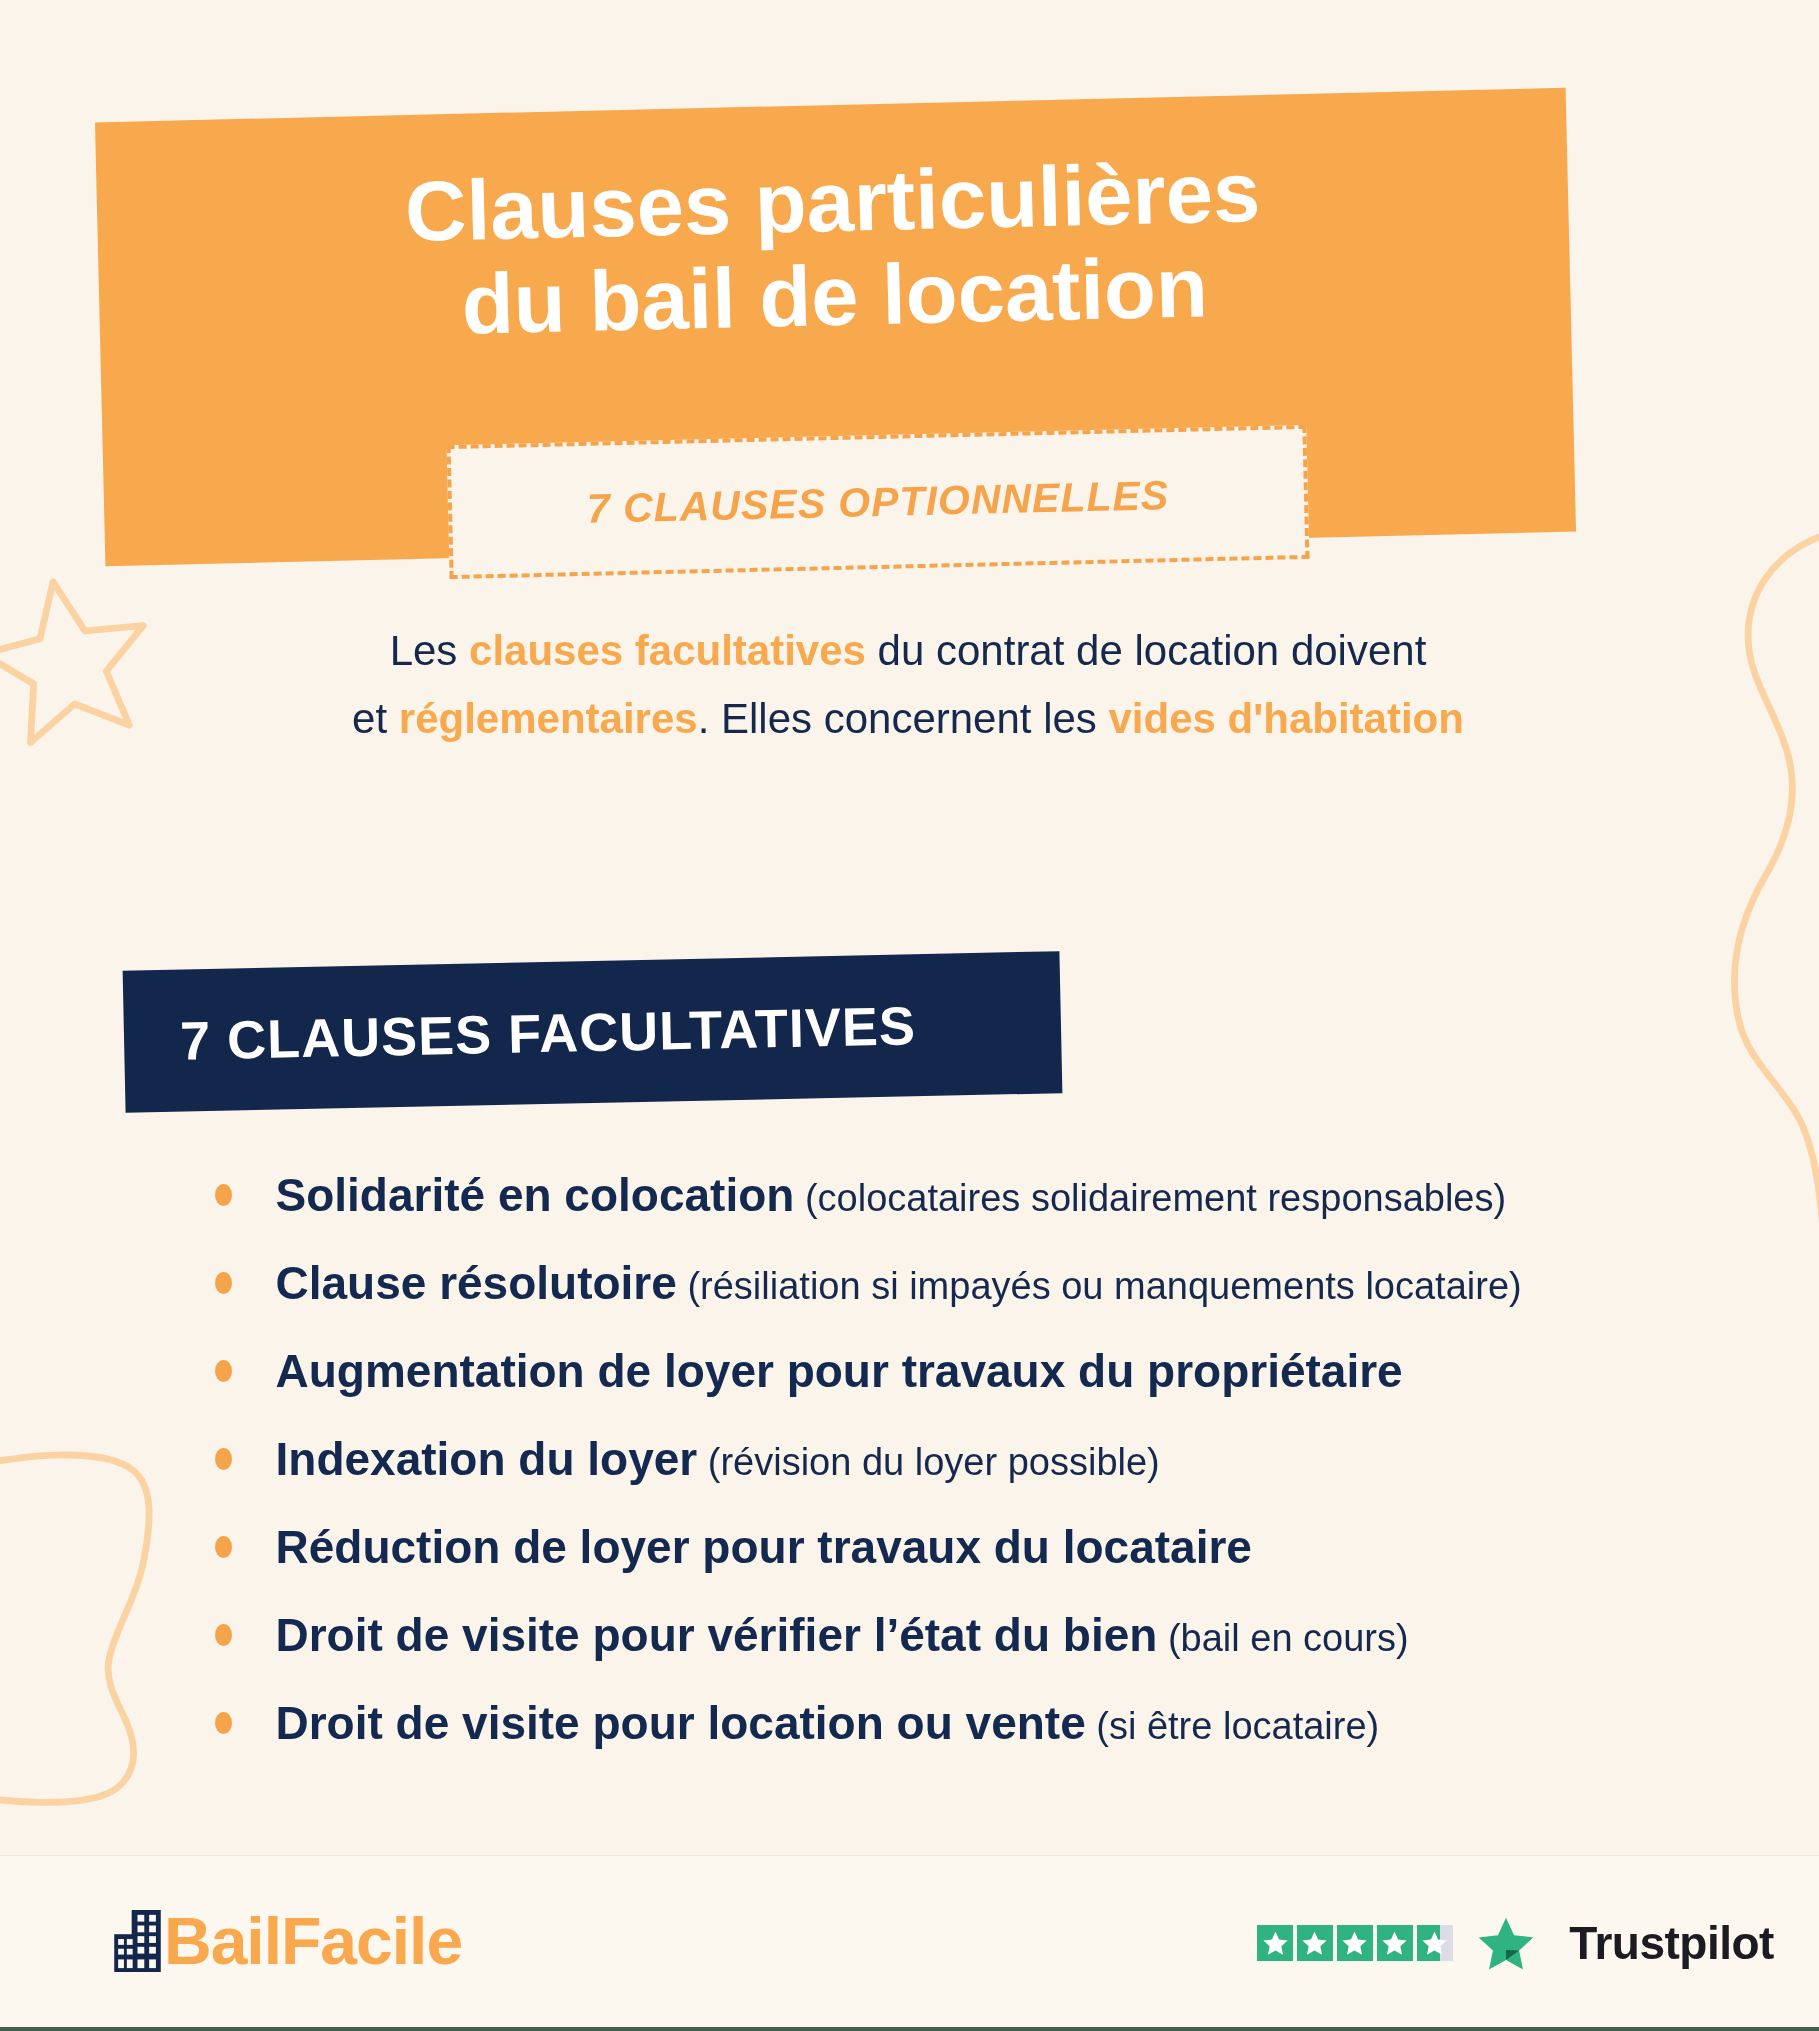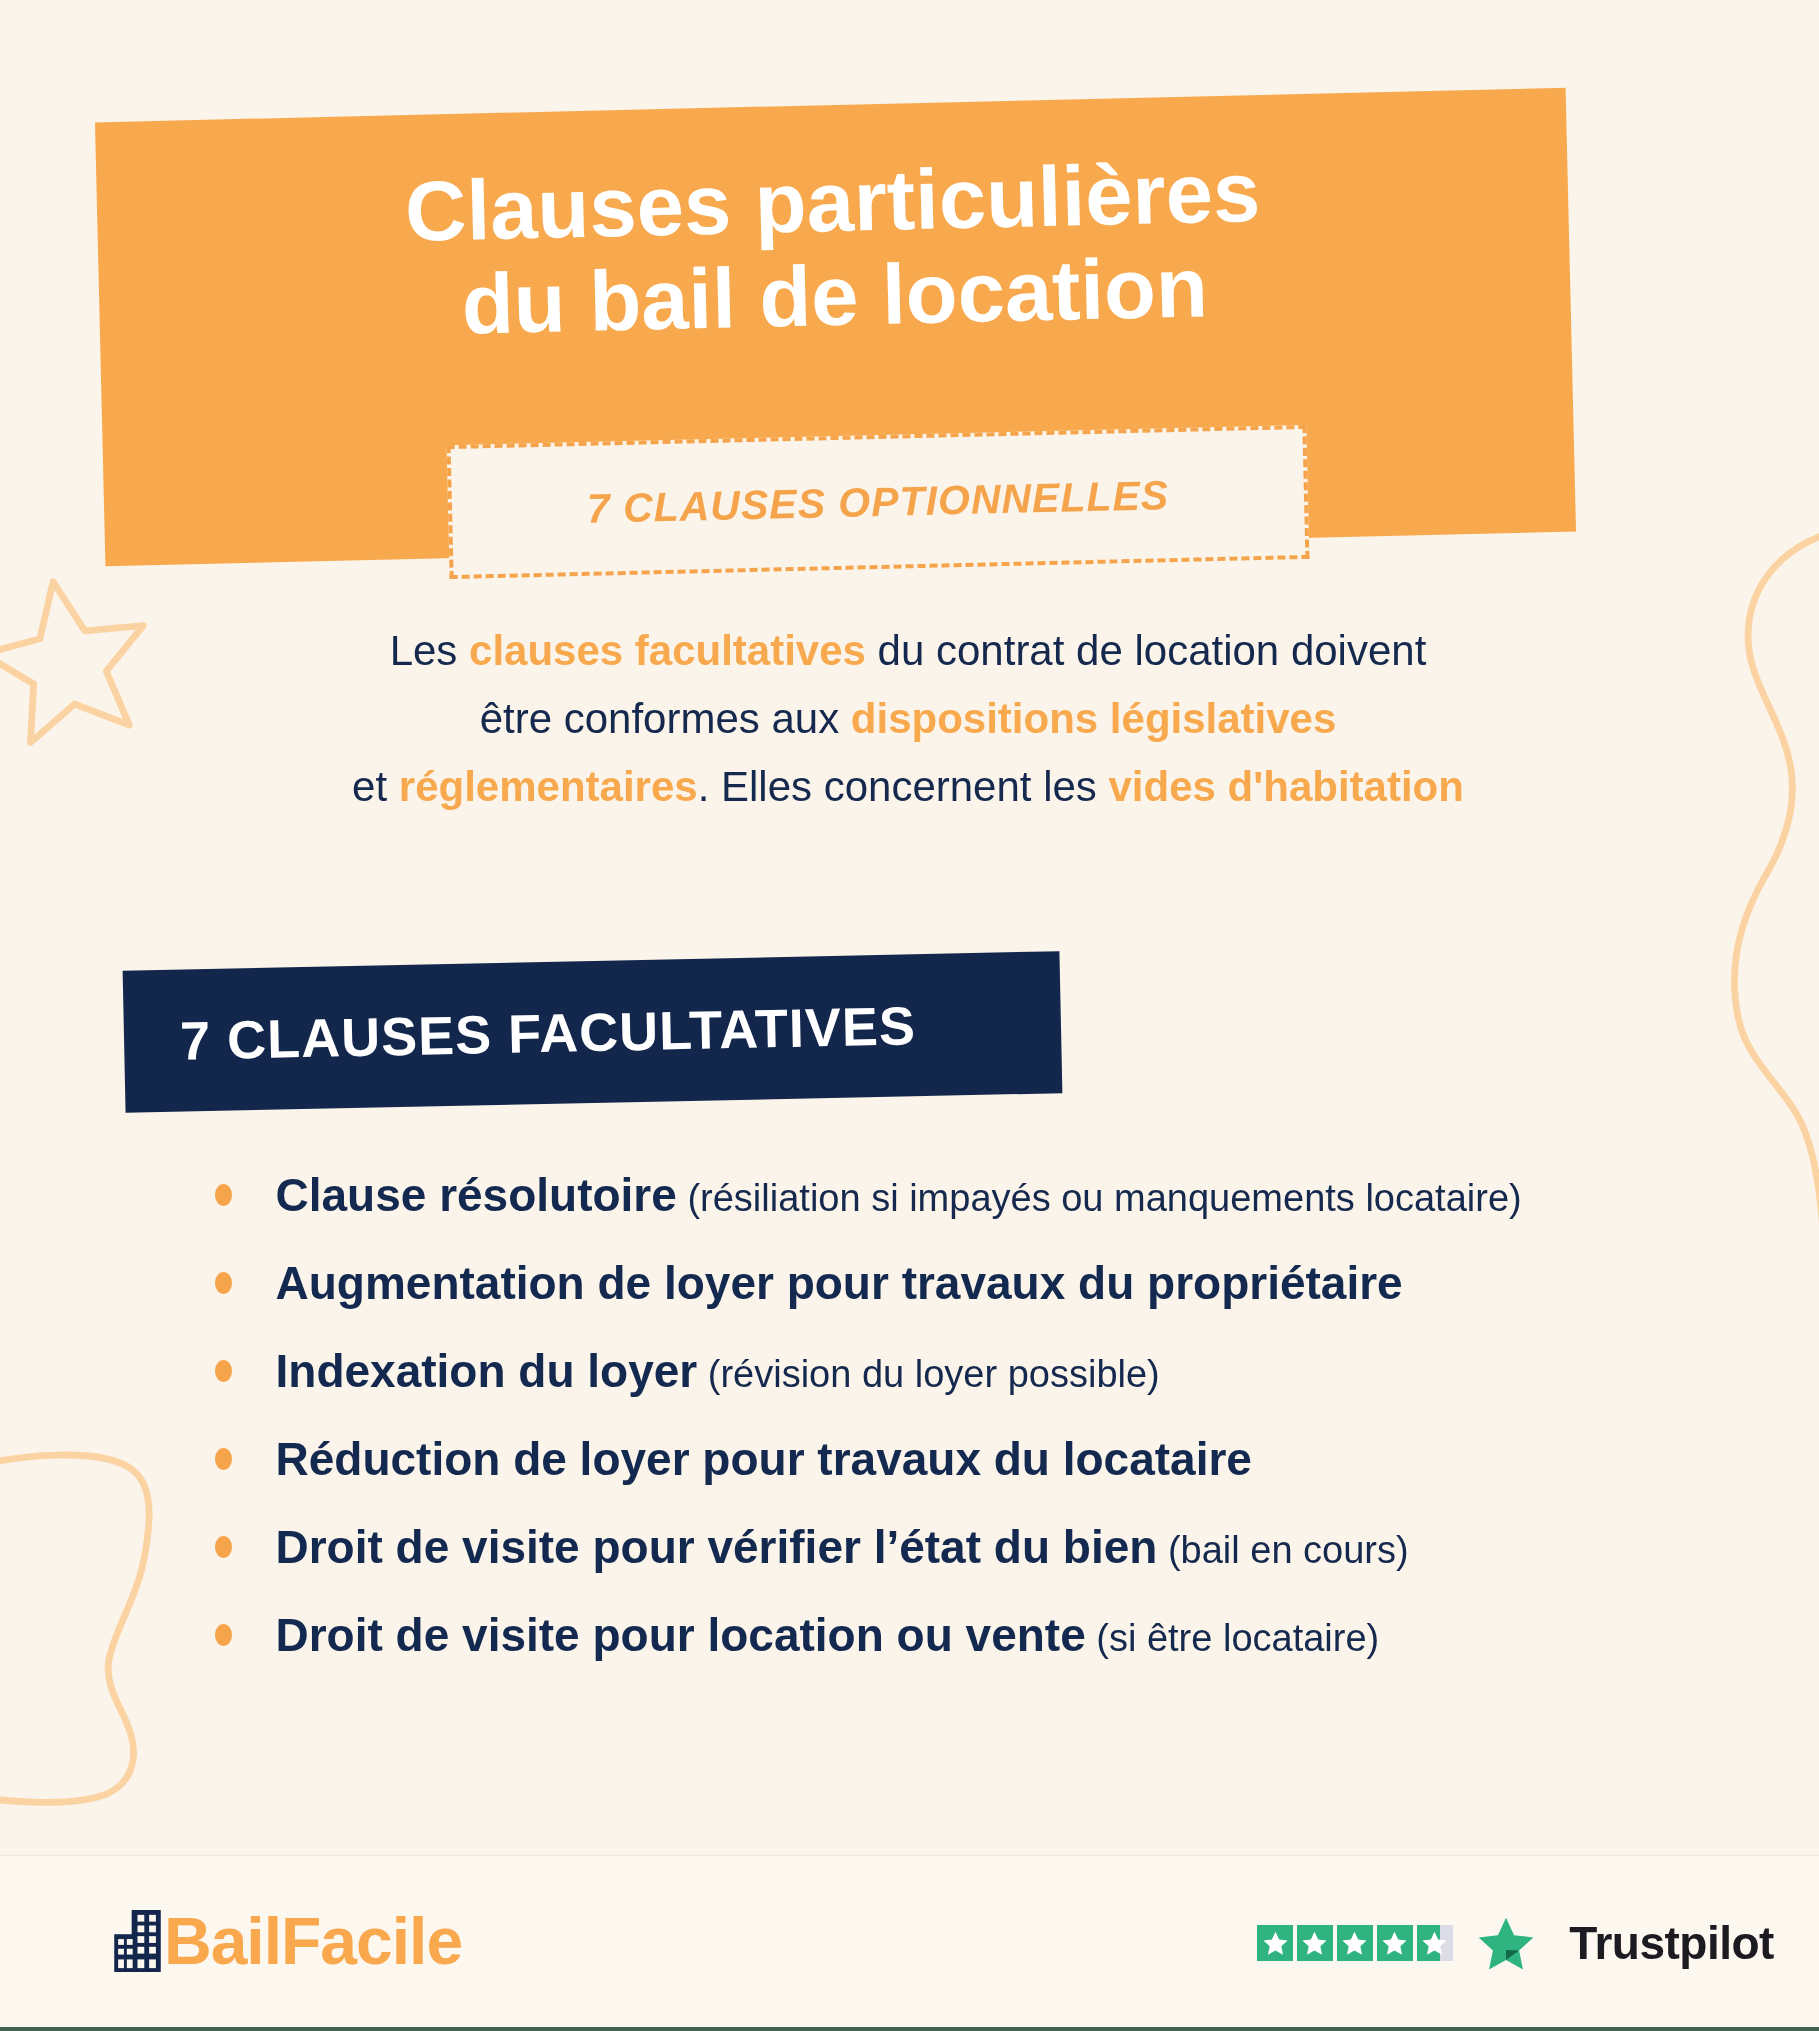--- a/index.html
+++ b/index.html
@@ -89,29 +89,32 @@
       <div>du bail de location</div>
     </div>
   </div>
 
   <div class="badge">
     <span class="badge-label">7 CLAUSES OPTIONNELLES</span>
   </div>
 
   <div class="intro">
       <div><span>Les </span><span class="accent">clauses facultatives</span><span> du contrat de location doivent</span></div>
-      <div><span>être conformes aux </span><span class="accent">dispositions législatives</span></div>
       <div><span>et </span><span class="accent">réglementaires</span><span>. Elles concernent les </span><span class="accent">vides d'habitation</span></div>
     </div>
 
   <div class="section">
     <span class="section-label">7 CLAUSES FACULTATIVES</span>
   </div>
 
   <ul class="clauses">
+      <li>
+        <span class="bullet"></span>
+        <p class="item-text"><strong class="item-title">Solidarité en colocation</strong><span class="item-note"> (colocataires solidairement responsables)</span></p>
+      </li>
       <li>
         <span class="bullet"></span>
         <p class="item-text"><strong class="item-title">Clause résolutoire</strong><span class="item-note"> (résiliation si impayés ou manquements locataire)</span></p>
       </li>
       <li>
         <span class="bullet"></span>
         <p class="item-text"><strong class="item-title">Augmentation de loyer pour travaux du propriétaire</strong></p>
       </li>
       <li>
         <span class="bullet"></span>

